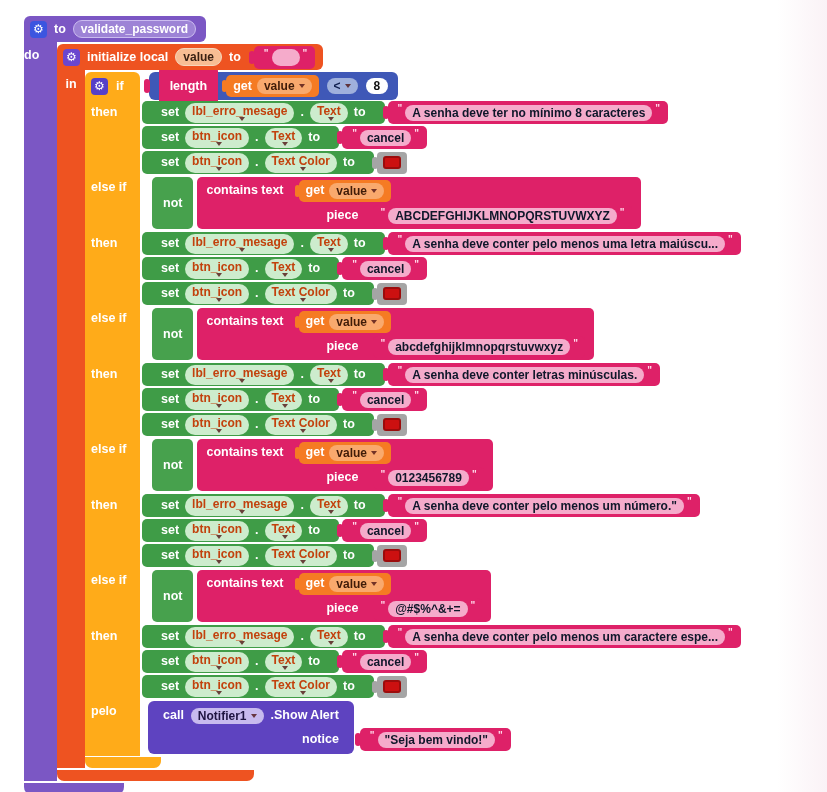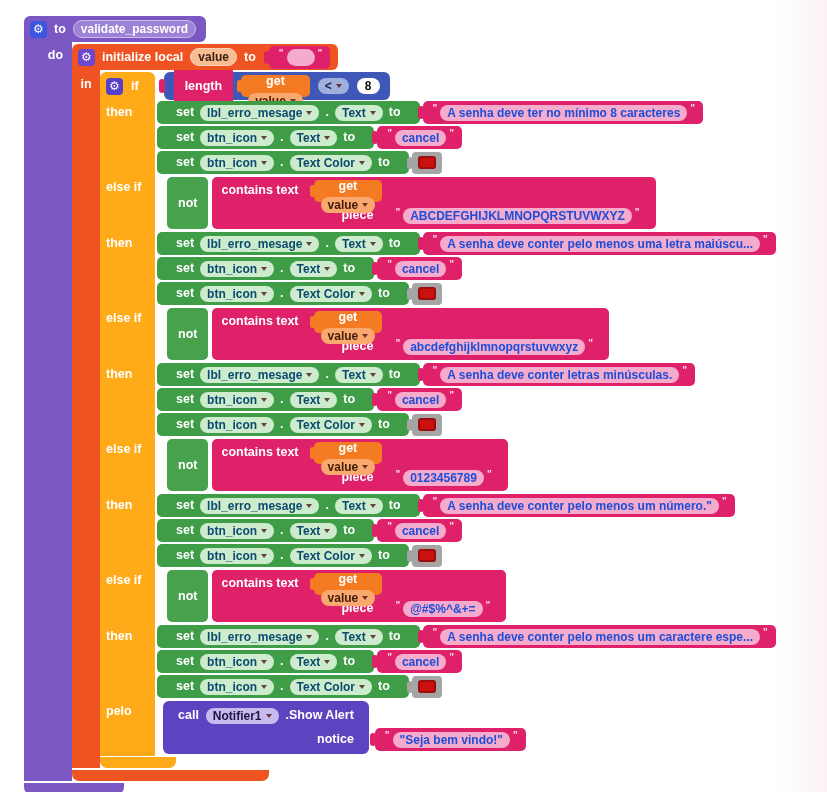--- a/index.html
+++ b/index.html
@@ -7,40 +7,40 @@
        font-family:"Liberation Sans","DejaVu Sans",sans-serif;}
   .canvas{position:relative;width:827px;height:792px;box-sizing:border-box;
           padding:16px 0 0 24px;
           background:linear-gradient(90deg,#ffffff 0,#ffffff 94%,#faf2f6 100%);}
   .wl{color:#fff;font-weight:700;font-size:12.5px;white-space:nowrap;line-height:1;}
   .q{color:#ffd9e9;font-size:10px;font-weight:700;line-height:1;align-self:flex-start;margin-top:3px;}
   .arrow{width:0;height:0;border-left:3.5px solid transparent;border-right:3.5px solid transparent;
          border-top:4.5px solid rgba(80,20,20,.8);margin-left:4px;flex:none;}
   .fld{display:inline-flex;align-items:center;border-radius:10px;padding:2px 7px;
        font-size:12px;font-weight:700;white-space:nowrap;line-height:1;}
-  .f-green{background:#cdeccd;color:#0c4a6e;}
-  .f-pinklight{background:#f5abcb;color:#1d4ed8;border-radius:9px;}
+  .f-green{background:#cdeccd;color:#c2410c;flex-direction:column;}
+  .f-pinklight{background:#f5abcb;color:#0f172a;border-radius:9px;}
   .f-orange{background:#f9a96d;color:#401c08;}
   .f-slate{background:#9fb0dc;color:#101f4f;}
   .f-white{background:#ffffff;color:#111;border-radius:8px;padding:2px 8px;}
   .f-purple{background:#9d83d6;color:#fff;border:1.5px solid #cbbcf0;border-radius:11px;}
   .f-peach{background:#f8bd93;color:#3a2113;border:1.5px solid #f6d7bd;border-radius:10px;}
   .f-lav{background:#c8baee;color:#1e1340;border-radius:10px;}
   .gear{width:17px;height:17px;border-radius:4px;display:inline-flex;align-items:center;
         justify-content:center;color:#fff;font-size:12px;line-height:1;flex:none;}
   .g-blue{background:#3b55e0;}
   .g-purple{background:#6b46cf;}
   .g-indigo{background:#5640c8;}
 
   
   .proc-head{display:inline-flex;align-items:center;gap:7px;background:#7b57c4;
              border-radius:6px 6px 6px 0;height:26px;padding:0 10px 0 6px;position:relative;z-index:3;}
   .proc-body{display:flex;align-items:stretch;}
-  .proc-spine{flex:none;width:33px;background:#7b57c4;display:flex;justify-content:center;
-              align-items:flex-start;padding-top:7px;padding-left:15px;}
+  .proc-spine{flex:none;width:33px;background:#7b57c4;display:flex;justify-content:flex-start;
+              align-items:flex-start;padding-top:7px;}
   .proc-foot{width:100px;height:12px;background:#7b57c4;border-radius:0 0 8px 8px;margin-top:2px;}
 
   
   .init-head{display:inline-flex;align-items:center;gap:7px;background:#ee5321;
              border-radius:6px 6px 6px 0;height:26px;padding:0 8px 0 6px;position:relative;z-index:2;margin-top:2px;}
   .init-body{display:flex;align-items:stretch;}
   .init-spine{flex:none;width:28px;background:#ee5321;display:flex;justify-content:center;
               align-items:flex-start;padding-top:8px;}
   .init-foot{width:197px;height:11px;background:#ee5321;border-radius:0 0 7px 7px;margin-top:2px;}
 
@@ -73,21 +73,21 @@
               border-radius:3px;box-sizing:border-box;}
 
   
   .cond{position:relative;display:inline-flex;align-items:center;gap:8px;background:#3f58b7;
         border-radius:6px;height:28px;padding:0 10px 0 10px;}
   .cond::before{content:"";position:absolute;left:-5px;top:7px;width:6px;height:14px;
                 border-radius:3px;background:#de2168;}
   .lenb{position:relative;display:inline-flex;align-items:center;background:#de2168;
         border-radius:5px;height:40px;padding:0 11px;}
   .getb{position:relative;display:inline-flex;align-items:center;gap:5px;background:#f57b23;
-        border-radius:5px;height:22px;padding:0 7px;flex-direction:column;}
+        border-radius:5px;height:22px;padding:0 7px;}
   .getb::before{content:"";position:absolute;left:-4px;top:5px;width:5px;height:12px;
                 border-radius:3px;background:#f57b23;}
 
   
   .cond-wrap{display:flex;align-items:stretch;margin:1px 0 1px 10px;}
   .not-chip{display:flex;align-items:center;background:#47a14d;border-radius:5px;
             padding:0 11px;margin-right:4px;}
   .contains{position:relative;background:#de2168;border-radius:5px;padding:2px 9px;
             display:flex;flex-direction:column;gap:2px;}
   .ct-row{display:flex;align-items:center;gap:15px;height:23px;}

